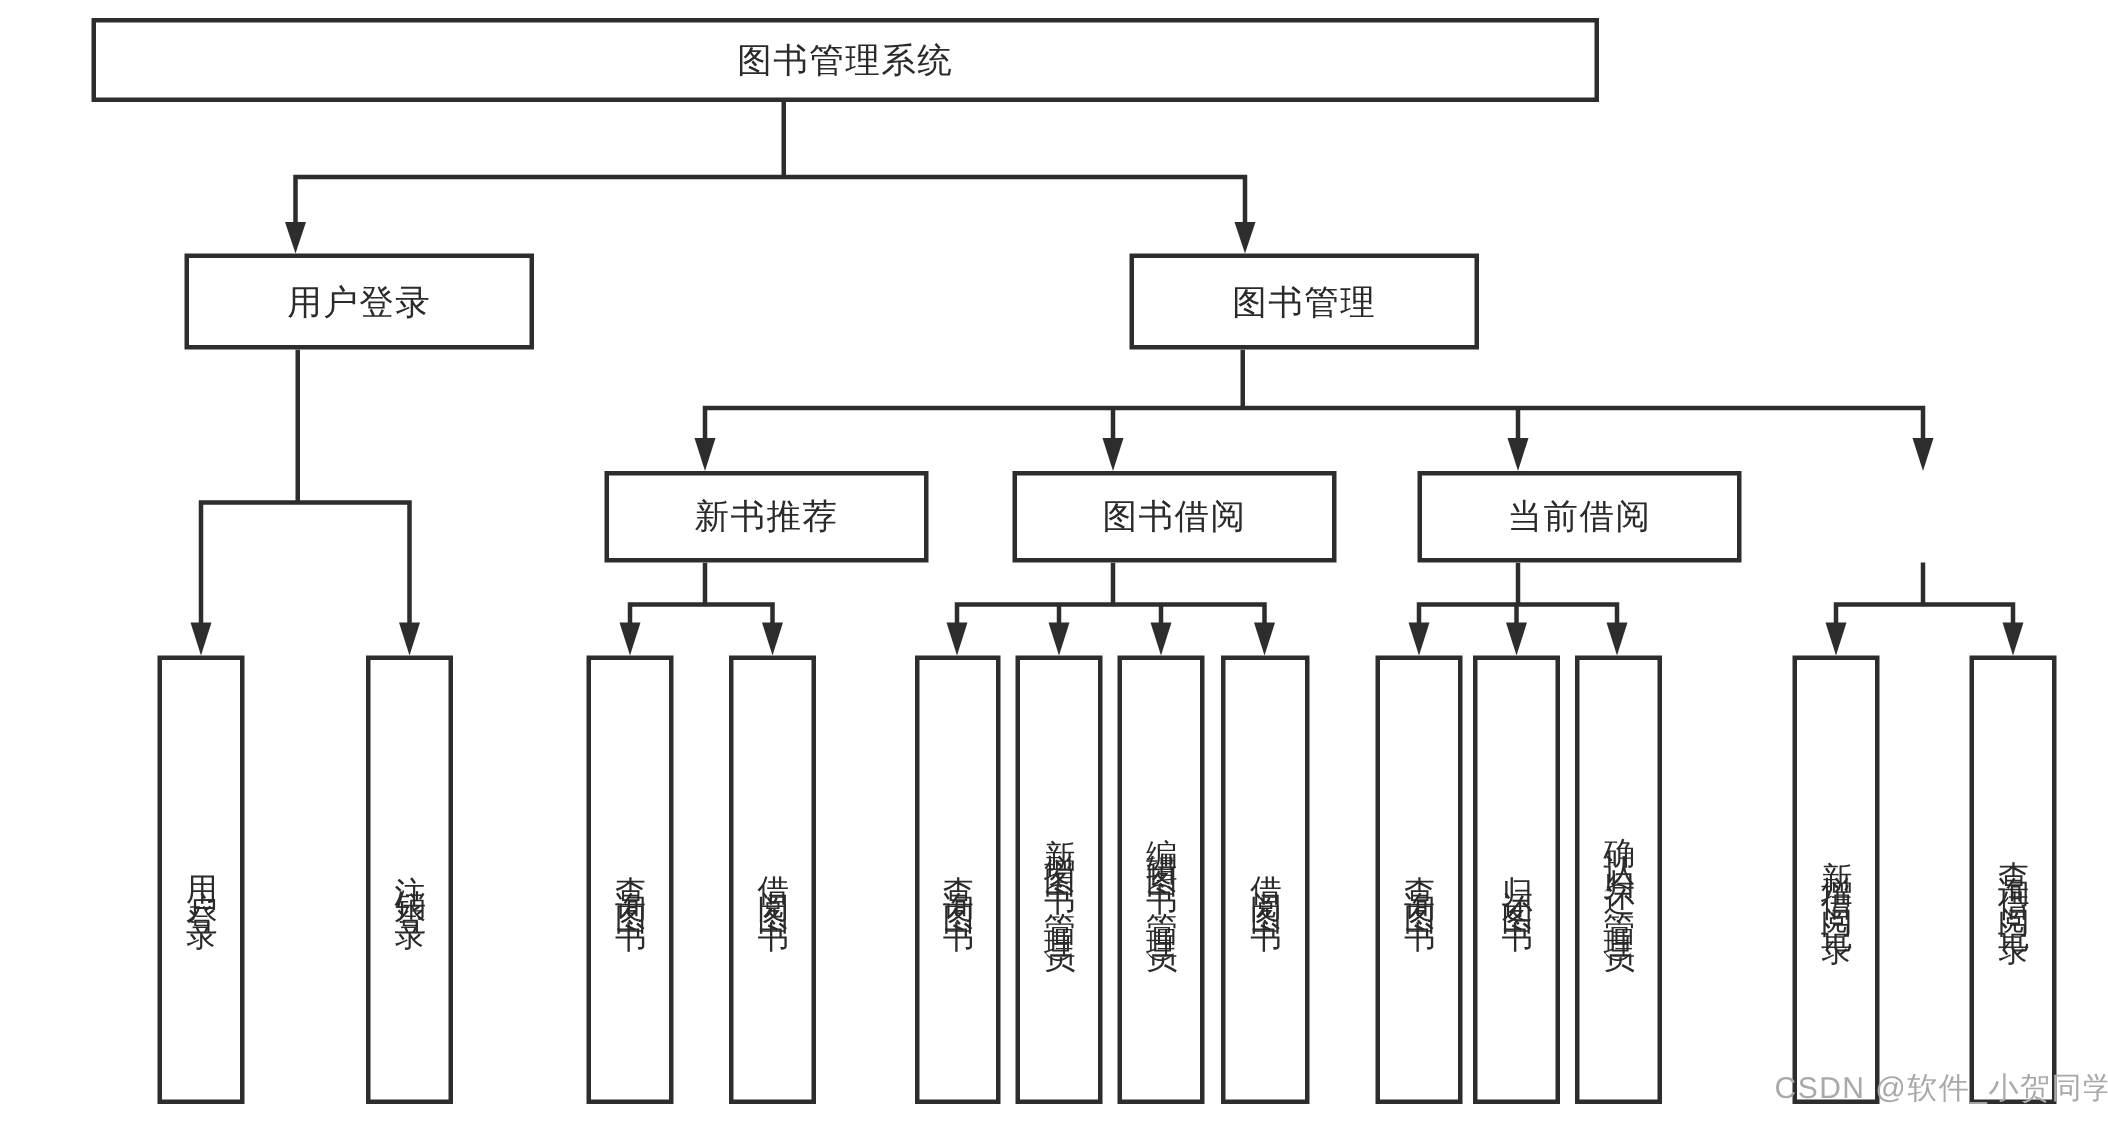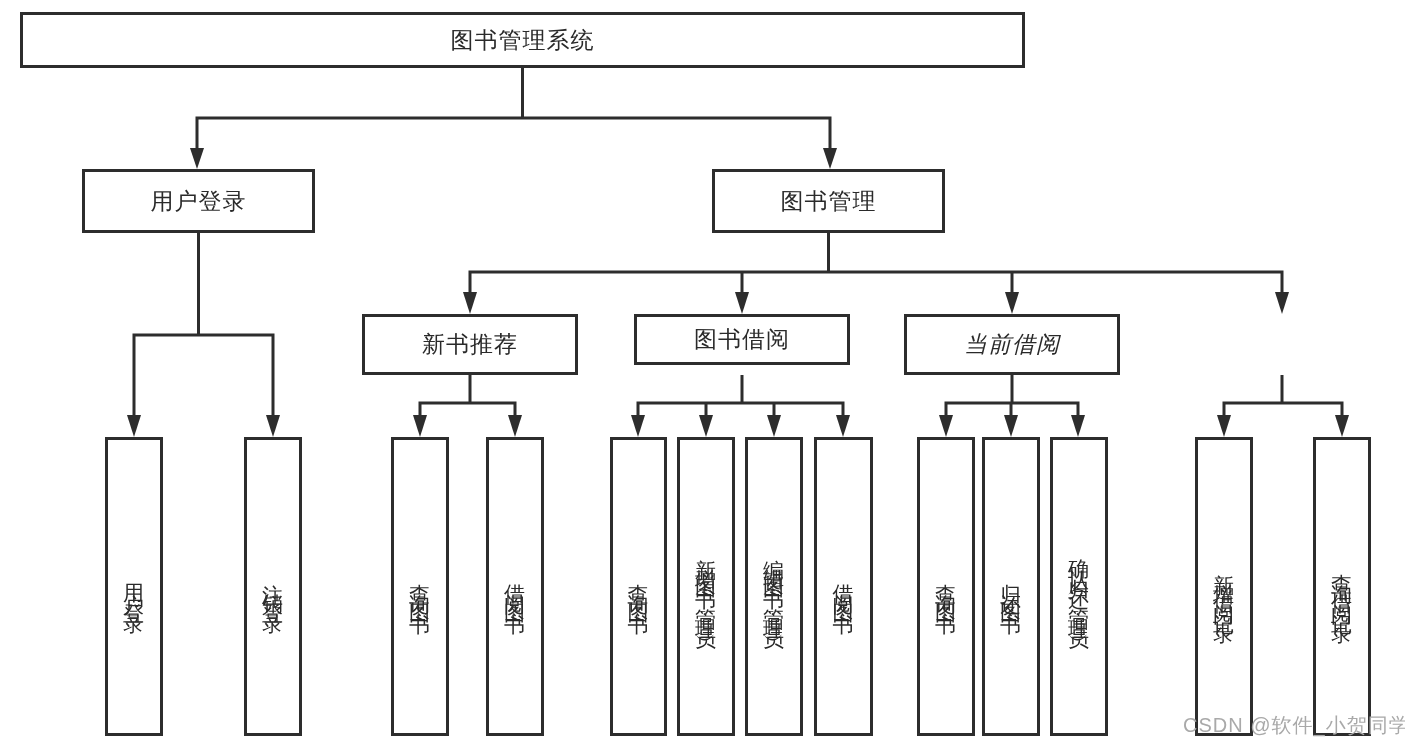--- a/index.html
+++ b/index.html
@@ -13,20 +13,21 @@
   svg.connectors{position:absolute;left:0;top:0;}
   .box{
     position:absolute;
     box-sizing:border-box;
     border:3px solid #2d2d2d;
     background:#ffffff;
     display:flex;align-items:center;justify-content:center;
     color:#2a2a2a;
     font-size:23px;
     letter-spacing:1px;
+    margin-left:41px;
   }
   .leaf{
     position:absolute;
     box-sizing:border-box;
     border:3px solid #2d2d2d;
     background:#ffffff;
     display:flex;align-items:center;justify-content:center;
     color:#2a2a2a;
   }
   .leaf span{
@@ -117,24 +118,24 @@
   <div class="box" style="left:82px;top:169px;width:233px;height:64px;">
     <span>用户登录</span>
   </div>
   <div class="box" style="left:712px;top:169px;width:233px;height:64px;">
     <span>图书管理</span>
   </div>
 
   <div class="box" style="left:362px;top:314px;width:216px;height:61px;">
     <span>新书推荐</span>
   </div>
-  <div class="box" style="left:634px;top:314px;width:216px;height:51px;">
+  <div class="box" style="left:634px;top:314px;width:216px;height:61px;">
     <span>图书借阅</span>
   </div>
-  <div class="box" style="left:904px;top:314px;width:216px;height:61px;font-style:italic;">
+  <div class="box" style="left:904px;top:314px;width:216px;height:61px;">
     <span>当前借阅</span>
   </div>
 
   <div class="leaf" style="left:105px;top:437px;width:58px;height:299px;">
     <span>用户登录</span>
   </div>
   <div class="leaf" style="left:244px;top:437px;width:58px;height:299px;">
     <span>注销登录</span>
   </div>
 

